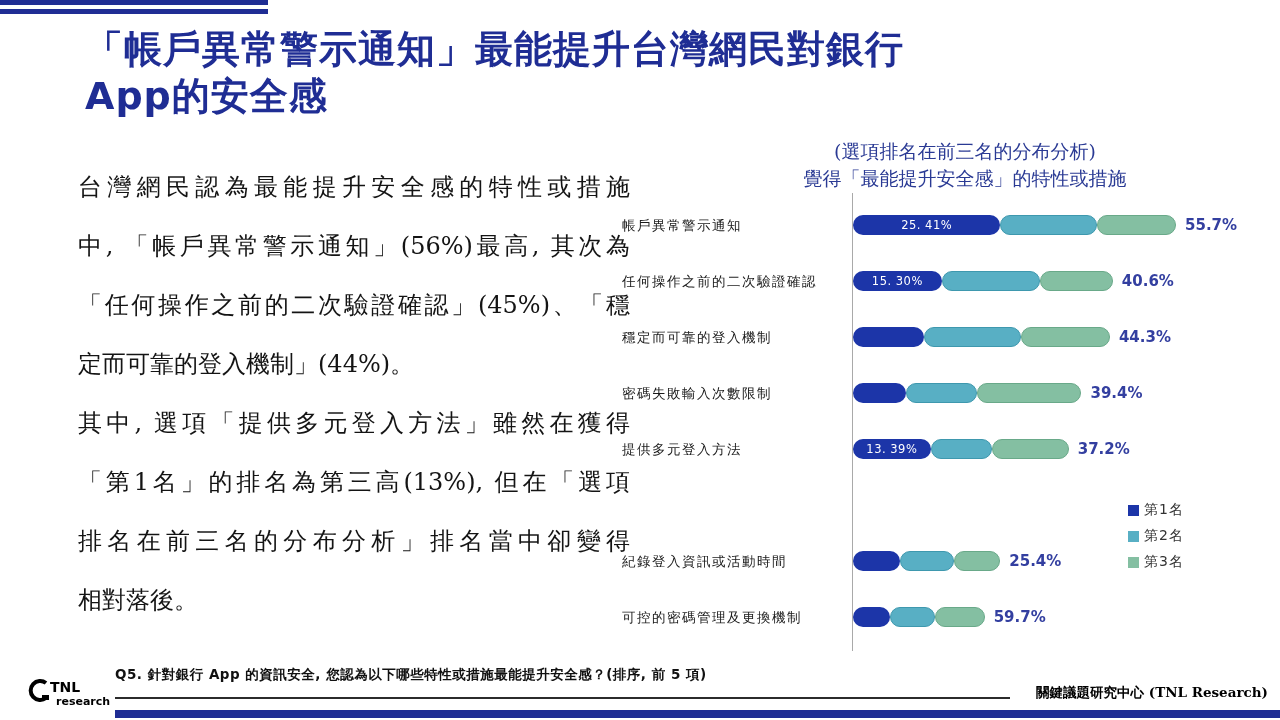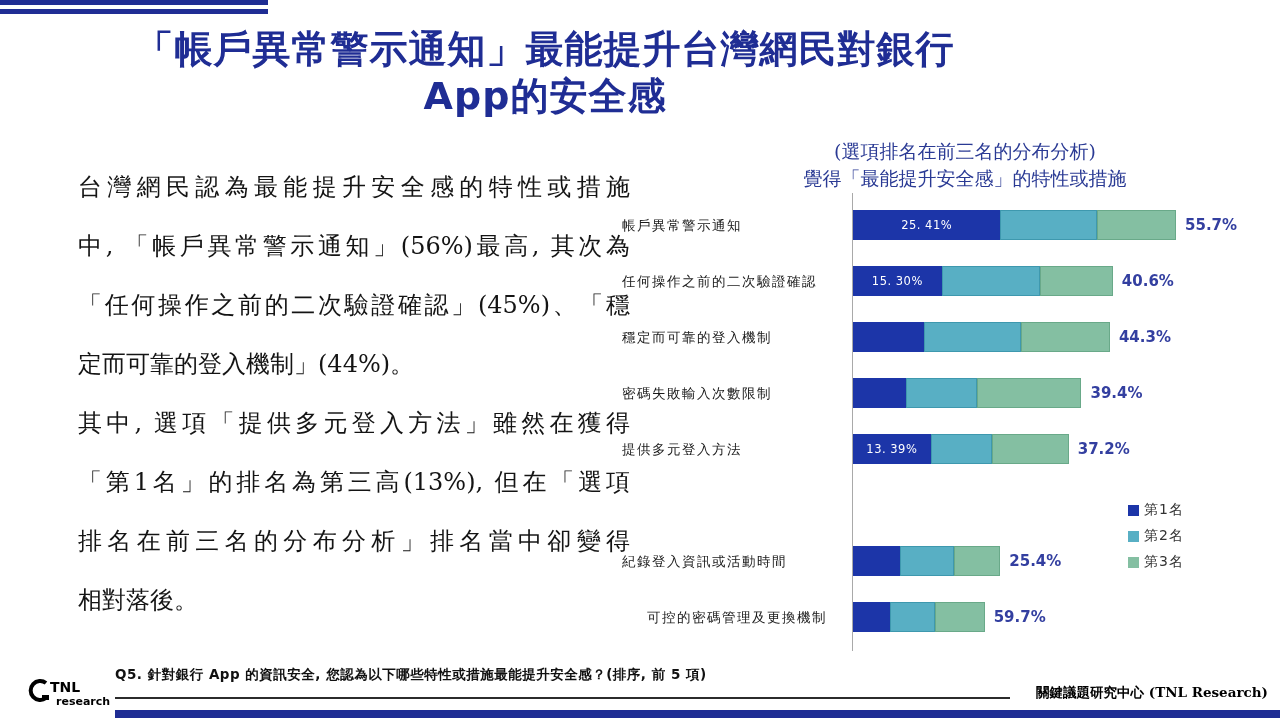--- a/index.html
+++ b/index.html
@@ -8,21 +8,21 @@
     background:#ffffff;font-family:"DejaVu Sans",sans-serif;
   }
   
   .dbl-line{position:absolute;height:0;border-top:5px solid #1F2D94;border-bottom:0;}
   .dbl-line .inner{display:block;margin-top:4px;border-top:5px solid #1F2D94;}
   #line-left{left:0;top:84;width:70px;}
   #line-right{left:1012;top:82;width:268px;}
   #slide-title{
     position:absolute;left:85px;top:26px;width:920px;
     color:#1F2D94;font-weight:bold;font-size:38px;line-height:47px;
-    font-family:"DejaVu Sans",sans-serif;letter-spacing:1px;text-align:center;
+    font-family:"DejaVu Sans",sans-serif;letter-spacing:1px;
   }
   
   #body-text{
     position:absolute;left:78px;top:158px;width:552px;
     font-family:"DejaVu Serif","Liberation Serif",serif;
     font-size:24px;color:#141414;
   }
   #body-text .bline{display:block;line-height:59px;white-space:nowrap;}
   #body-text .bline.fill{white-space:normal;text-align:justify;text-align-last:justify;}
   
@@ -32,21 +32,21 @@
     font-family:"DejaVu Serif","Liberation Serif",serif;
   }
   #chart{position:absolute;left:600px;top:193px;width:680px;height:460px;}
   #axis{position:absolute;left:252px;top:0;width:1px;height:458px;background:#A9A9A9;}
   .crow{position:absolute;left:0;height:30px;width:680px;}
   .clabel{
     position:absolute;left:22px;top:0;width:230px;height:30px;line-height:30px;
     font-size:13.5px;color:#1a1a1a;letter-spacing:1.5px;white-space:nowrap;overflow:hidden;
   }
   .cbar{position:absolute;left:253px;top:0;height:30px;display:flex;align-items:center;}
-  .seg{height:30px;box-sizing:border-box;position:relative;flex:none;}
+  .seg{height:20px;box-sizing:border-box;position:relative;flex:none;border-radius:12px;}
   .seg.s1{background:#1C35A8;}
   .seg.s2{background:#58AFC4;border:1px solid #3E98AE;}
   .seg.s3{background:#84BFA2;border:1px solid #69A989;}
   .seg .inlbl{
     position:absolute;inset:0;display:flex;align-items:center;justify-content:center;
     color:#ffffff;font-size:11.5px;letter-spacing:.5px;white-space:nowrap;
   }
   .ctotal{
     margin-left:9px;font-size:15px;font-weight:bold;color:#333FA0;white-space:nowrap;
   }
@@ -157,21 +157,21 @@
     </div>
     <div class="crow" style="top: 353px;">
       <div class="clabel">紀錄登入資訊或活動時間</div>
       <div class="cbar">
         <div class="seg s1" style="width: 46.98px;"></div>
         <div class="seg s2" style="width: 54.52px;"></div>
         <div class="seg s3" style="width: 45.82px;"></div>
         <span class="ctotal">25.4%</span>
       </div>
     </div>
-    <div class="crow" style="top: 409px; text-align: center;">
+    <div class="crow" style="top: 409px;">
       <div class="clabel">可控的密碼管理及更換機制</div>
       <div class="cbar">
         <div class="seg s1" style="width: 37.12px;"></div>
         <div class="seg s2" style="width: 45.24px;"></div>
         <div class="seg s3" style="width: 49.3px;"></div>
         <span class="ctotal">59.7%</span>
       </div>
     </div>
   </div>
 

